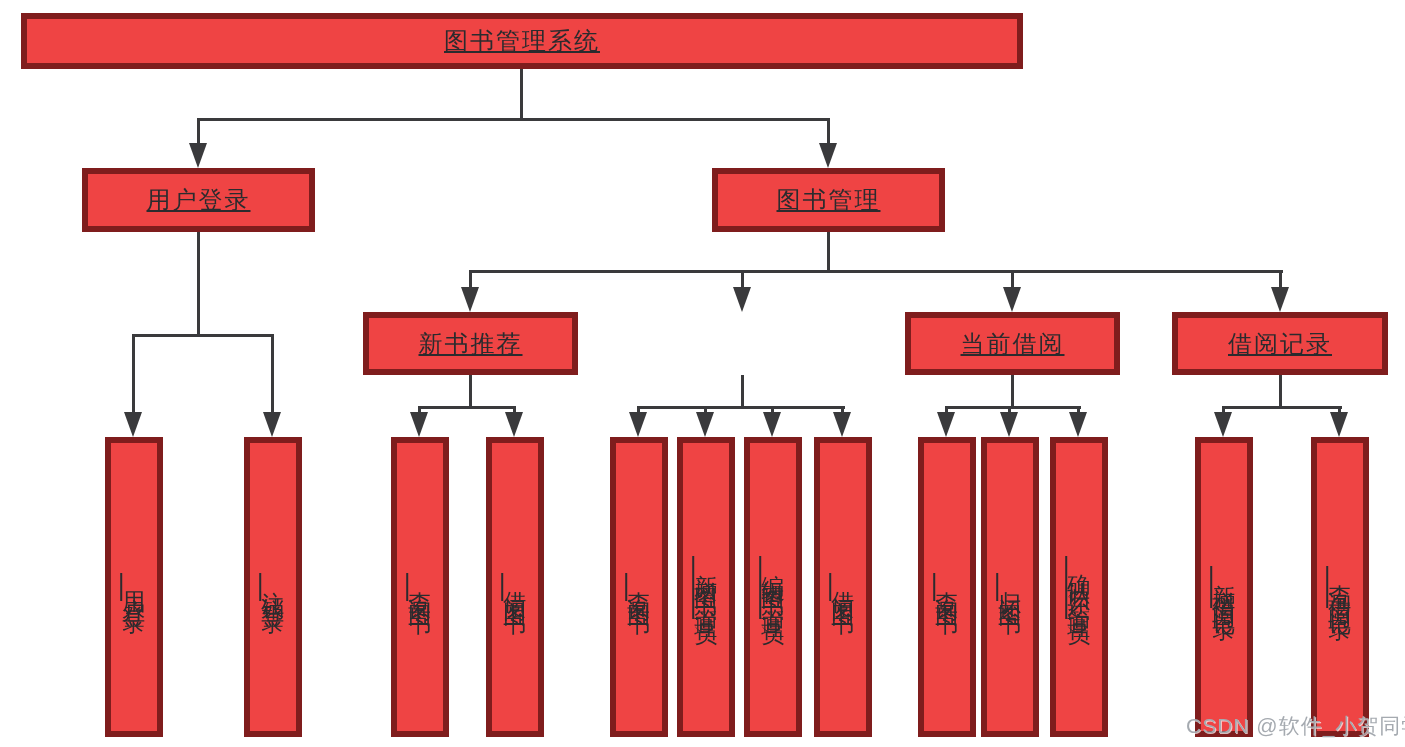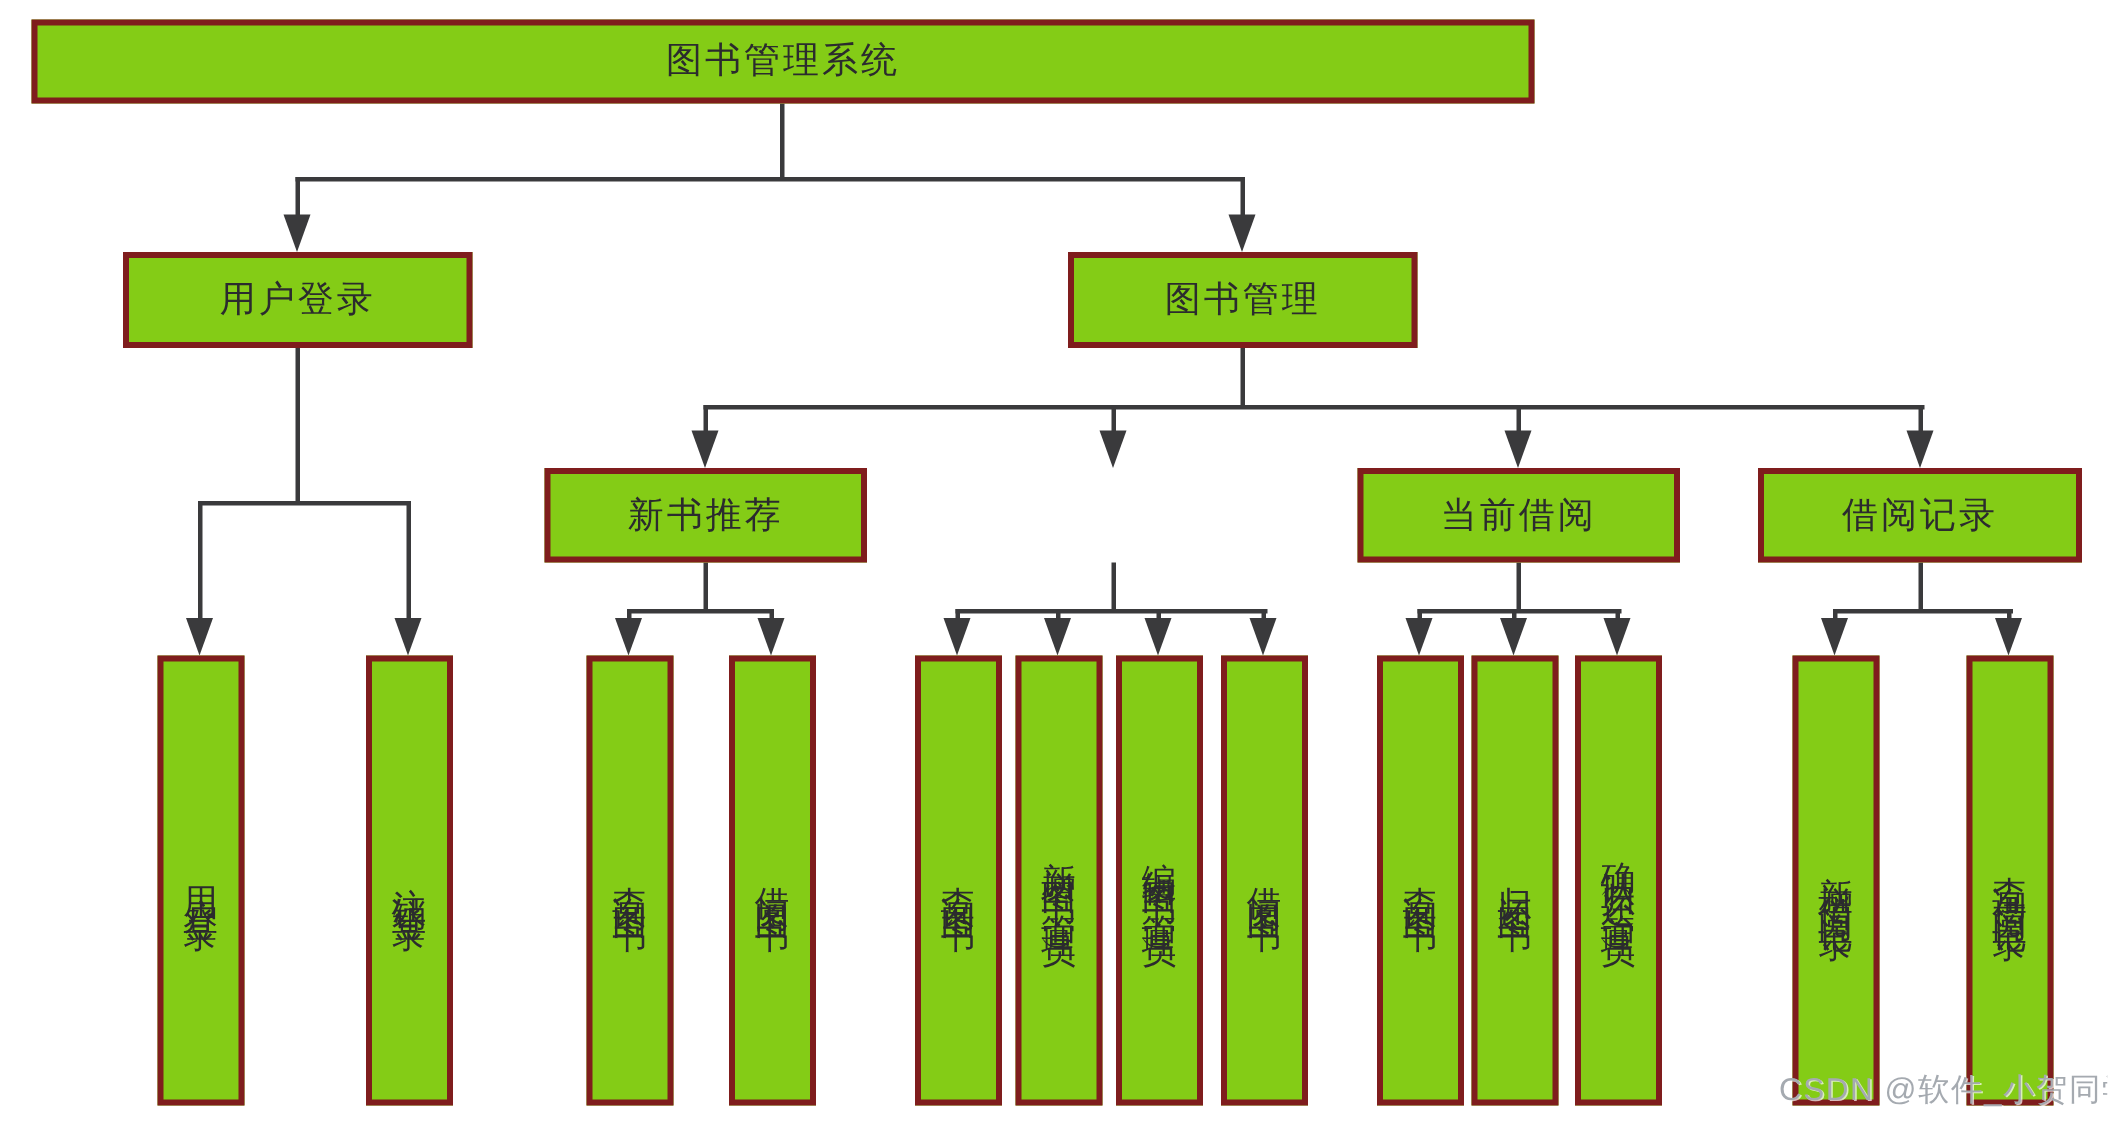--- a/index.html
+++ b/index.html
@@ -2,23 +2,24 @@
 <html><head>
 <meta charset="utf-8">
 <style>
   html,body{margin:0;padding:0;background:#ffffff;}
   #canvas{
     position:relative;width:1405px;height:747px;background:#ffffff;
     font-family:"Liberation Sans","DejaVu Sans",sans-serif;
     color:#2b2b2e;overflow:hidden;
   }
   .node{
-    position:absolute;box-sizing:border-box;background:#84cc16;
-    border:4px solid #7f1d1d;display:flex;align-items:center;justify-content:center;
+    position:absolute;box-sizing:border-box;background:#ef4444;
+    border:6px solid #7f1d1d;display:flex;align-items:center;justify-content:center;
     z-index:2;
+    text-decoration:underline;
   }
   .hlabel{font-size:24px;letter-spacing:2px;line-height:1;white-space:nowrap;}
   .vnode span{
     writing-mode:vertical-rl;text-orientation:mixed;
     font-size:23px;letter-spacing:7px;line-height:1.15;white-space:nowrap;
   }
   .vline{position:absolute;width:3px;background:#3a3a3c;z-index:1;}
   .hline{position:absolute;height:3px;background:#3a3a3c;z-index:1;}
   .arrow{
     position:absolute;width:0;height:0;z-index:1;

